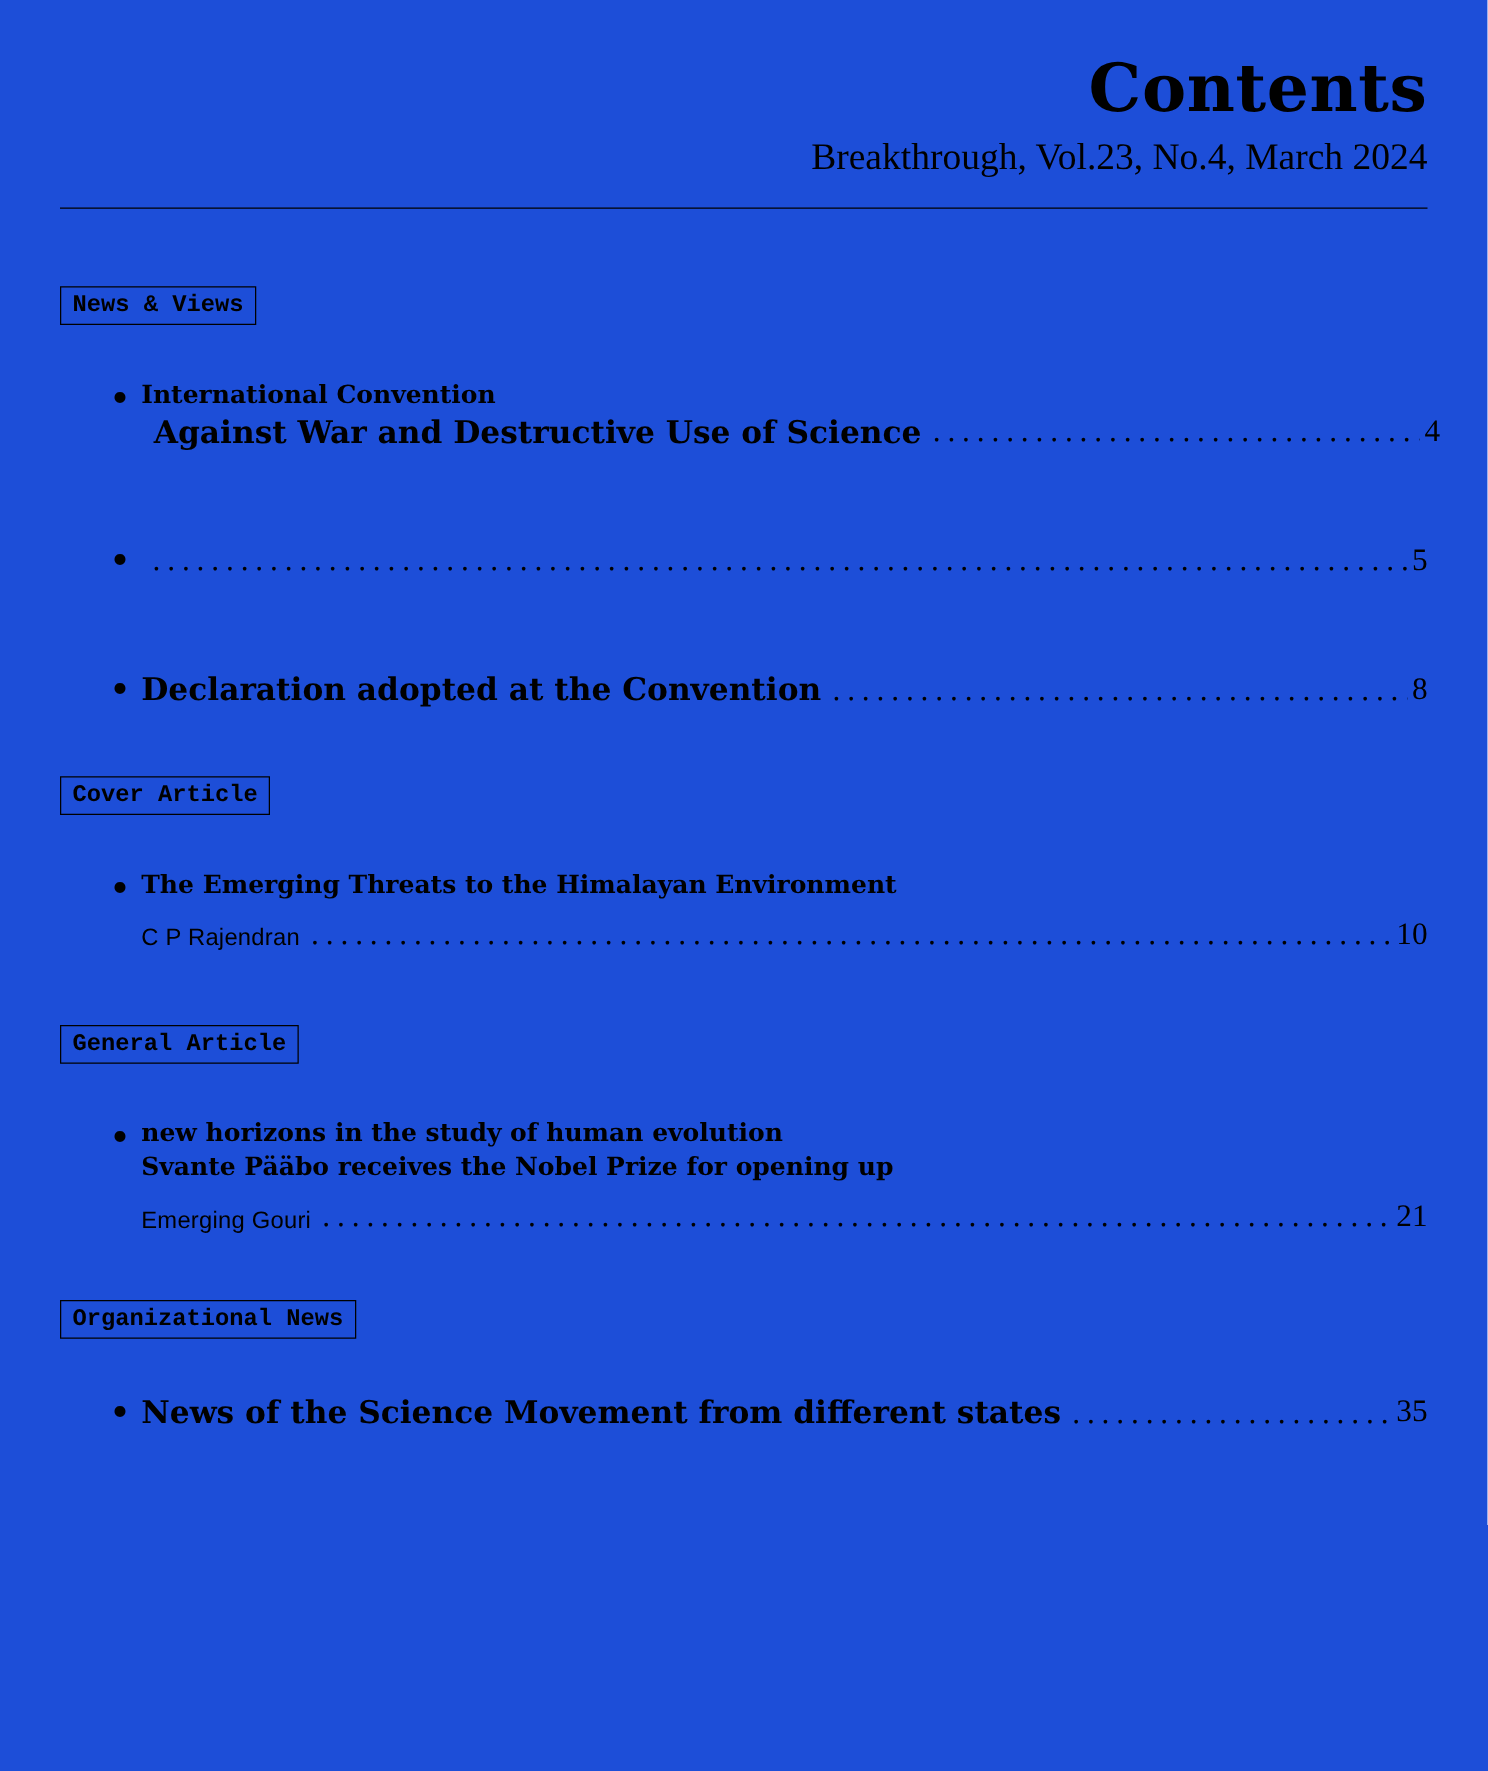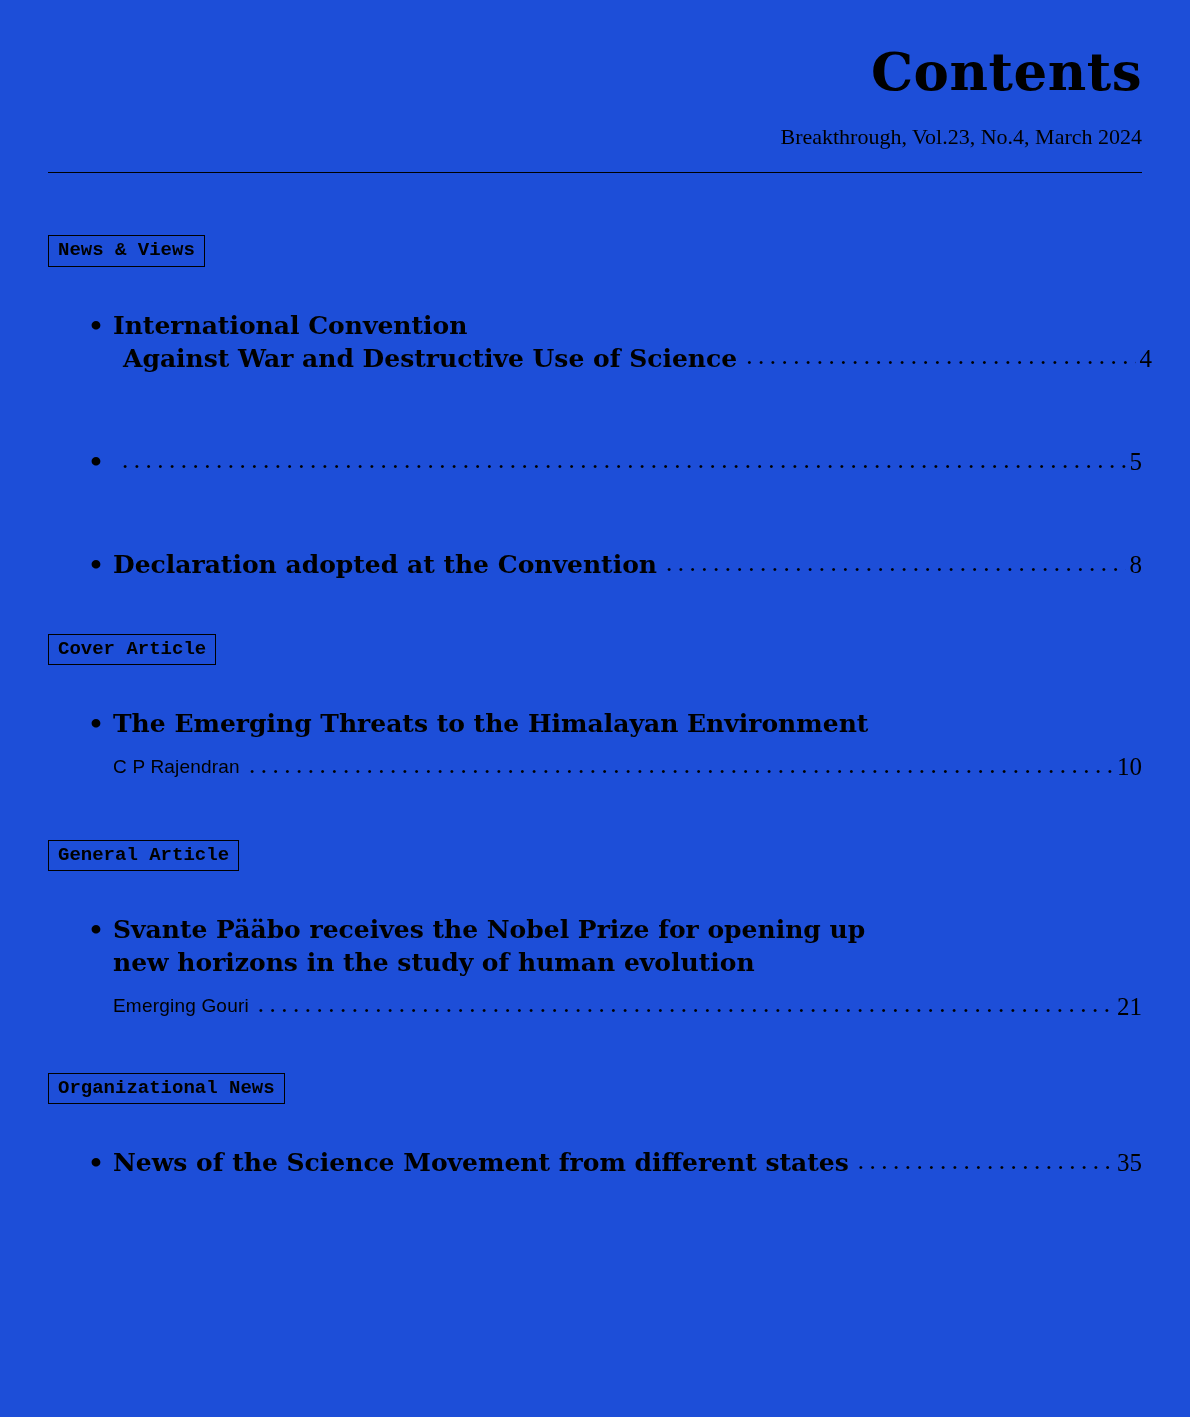--- a/index.html
+++ b/index.html
@@ -31,24 +31,24 @@
     font-weight: bold;
     font-size: 53px;
     line-height: 1.05;
     letter-spacing: 0.5px;
     display: block;
   }
 
   .masthead-subtitle {
     font-family: "Liberation Serif", "DejaVu Serif", serif;
     font-weight: normal;
-    font-size: 22px;
+    font-size: 30px;
     line-height: 1.2;
     display: block;
-    margin-top: 24px;
+    margin-top: 8px;
   }
 
   .masthead-rule {
     margin-top: 22px;
     border: 0;
     border-top: 1.6px solid #000;
     width: 100%;
   }
 
   
@@ -105,21 +105,21 @@
     font-size: 25px;
     line-height: 1.33;
     display: inline;
     vertical-align: baseline;
   }
 
   
   .entry-title-multiline {
     font-family: "DejaVu Serif", "Liberation Serif", serif;
     font-weight: bold;
-    font-size: 25px;
+    font-size: 20px;
     line-height: 1.33;
     display: block;
   }
 
   .indent-extra {
     padding-left: 10px;
   }
 
   .pagenum {
     font-family: "Liberation Serif", "DejaVu Serif", serif;
@@ -128,21 +128,21 @@
     line-height: 1.33;
     display: inline-block;
     vertical-align: baseline;
     text-align: right;
     white-space: nowrap;
   }
 
   
   .tocrow {
     display: flex;
-    align-items: center;
+    align-items: flex-end;
     width: 100%;
   }
 
   .tocrow .flex-label {
     flex: 0 1 auto;
     white-space: nowrap;
   }
 
   .tocrow .flex-dots {
     flex: 1 1 auto;
@@ -276,22 +276,22 @@
 
     <div class="section section-general">
       <div class="section-label-wrap">
         <span class="section-label">General Article</span>
       </div>
 
       <div class="entries">
         <div class="entry">
           <div class="entry-title-block">
             <span class="entry-bullet">•</span>
+            <div class="entry-title-multiline">new horizons in the study of human evolution</div>
             <div class="entry-title-multiline">Svante Pääbo receives the Nobel Prize for opening up</div>
-            <div class="entry-title-multiline">new horizons in the study of human evolution</div>
           </div>
           <div class="entry-author-block">
             <div class="tocrow">
               <span class="entry-author flex-label">Emerging Gouri</span>
               <span class="flex-dots author-dots">................................................................................................................</span>
               <span class="pagenum flex-page">21</span>
             </div>
           </div>
         </div>
       </div>

